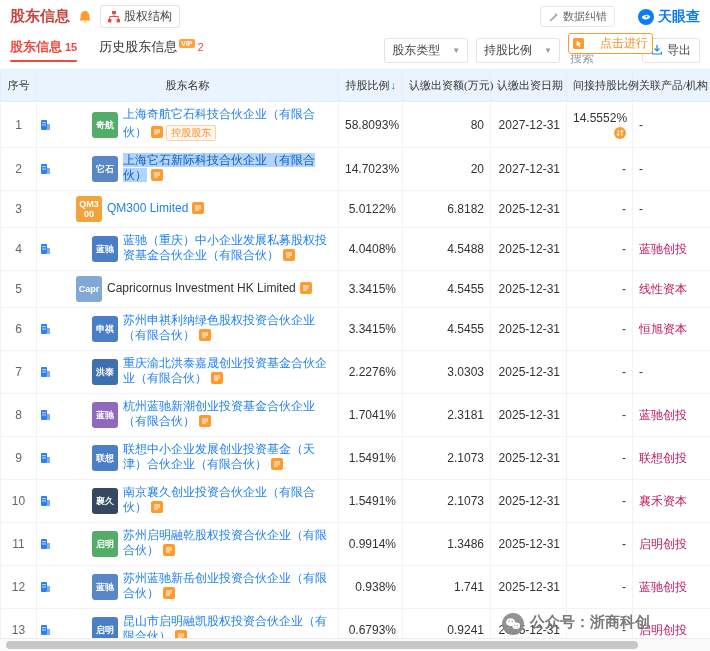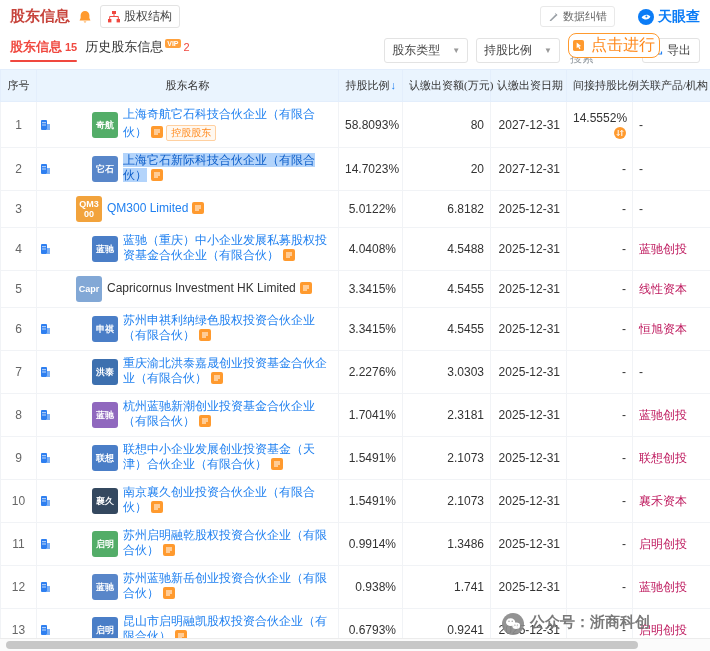--- a/index.html
+++ b/index.html
@@ -12,34 +12,34 @@
   .topbar-left{display:flex;align-items:center;gap:8px;}
   .section-title{font-size:15px;font-weight:bold;color:#c7443c;}
   .chip{display:inline-flex;align-items:center;gap:4px;border:1px solid #e3e3e3;border-radius:3px;
         padding:2px 7px;font-size:12px;color:#444;background:#fff;cursor:pointer;white-space:nowrap;}
   .topbar-right{display:flex;align-items:center;gap:23px;}
   .correction{border:1px solid #e9e9e9;color:#666;font-size:11px;}
   .brand{display:inline-flex;align-items:center;gap:4px;font-size:14px;font-weight:bold;color:#0b7cf6;cursor:pointer;}
 
   
   .tabbar{display:flex;justify-content:space-between;align-items:flex-start;padding:2px 10px 0;}
-  .tabs{display:flex;gap:8px;padding-top:6px;}
+  .tabs{display:flex;gap:22px;padding-top:6px;}
   .tab{position:relative;font-size:13px;color:#333;cursor:pointer;padding-bottom:9px;white-space:nowrap;}
   .tab .tab-count{color:#f0483f;font-size:11px;margin-left:3px;}
   .tab.active{color:#f0483f;font-weight:bold;}
   .tab.active::after{content:"";position:absolute;left:0;right:0;bottom:3px;height:2px;background:#f0483f;border-radius:1px;}
   .vip-badge{display:inline-block;background:#ffa13d;color:#fff;font-size:7px;line-height:9px;
              padding:0 2px;border-radius:2px;vertical-align:super;margin-left:2px;font-weight:bold;}
   .controls{display:flex;align-items:center;gap:8px;padding-top:1px;}
   .select{padding:3px 7px;}
   .select .caret{font-size:8px;color:#999;margin-left:8px;}
   .search-stack{position:relative;width:66px;height:34px;}
-  .tooltip-chip{position:absolute;top:0;left:0;display:inline-flex;align-items:center;gap:7px;
-                border:1px solid #ff9a2e;background:#fff;border-radius:8px;padding:1px 4px;
-                font-size:16px;color:#ff8a1e;white-space:nowrap;z-index:3;}
+  .tooltip-chip{position:absolute;top:0;left:0;display:inline-flex;align-items:center;gap:16px;
+                border:1px solid #ff9a2e;background:#fff;border-radius:3px;padding:1px 4px;
+                font-size:12px;color:#ff8a1e;white-space:nowrap;z-index:3;}
   .search-input{position:absolute;left:2px;bottom:0;width:60px;border:none;outline:none;
                 font-size:12px;color:#333;padding:2px 0;background:transparent;}
   .search-input::placeholder{color:#9aa0a6;}
   .export{padding:3px 8px;color:#444;}
 
   
   table{width:710px;border-collapse:collapse;table-layout:fixed;margin-top:2px;}
   thead th{background:#eaf4fe;font-weight:normal;color:#333;font-size:11px;padding:8px 6px;
            white-space:nowrap;border:1px solid #e3eefc;font-family:Liberation Serif, serif;}
   td{font-size:12px;padding:5px 6px;border:1px solid #f1f3f6;vertical-align:middle;color:#333;}

